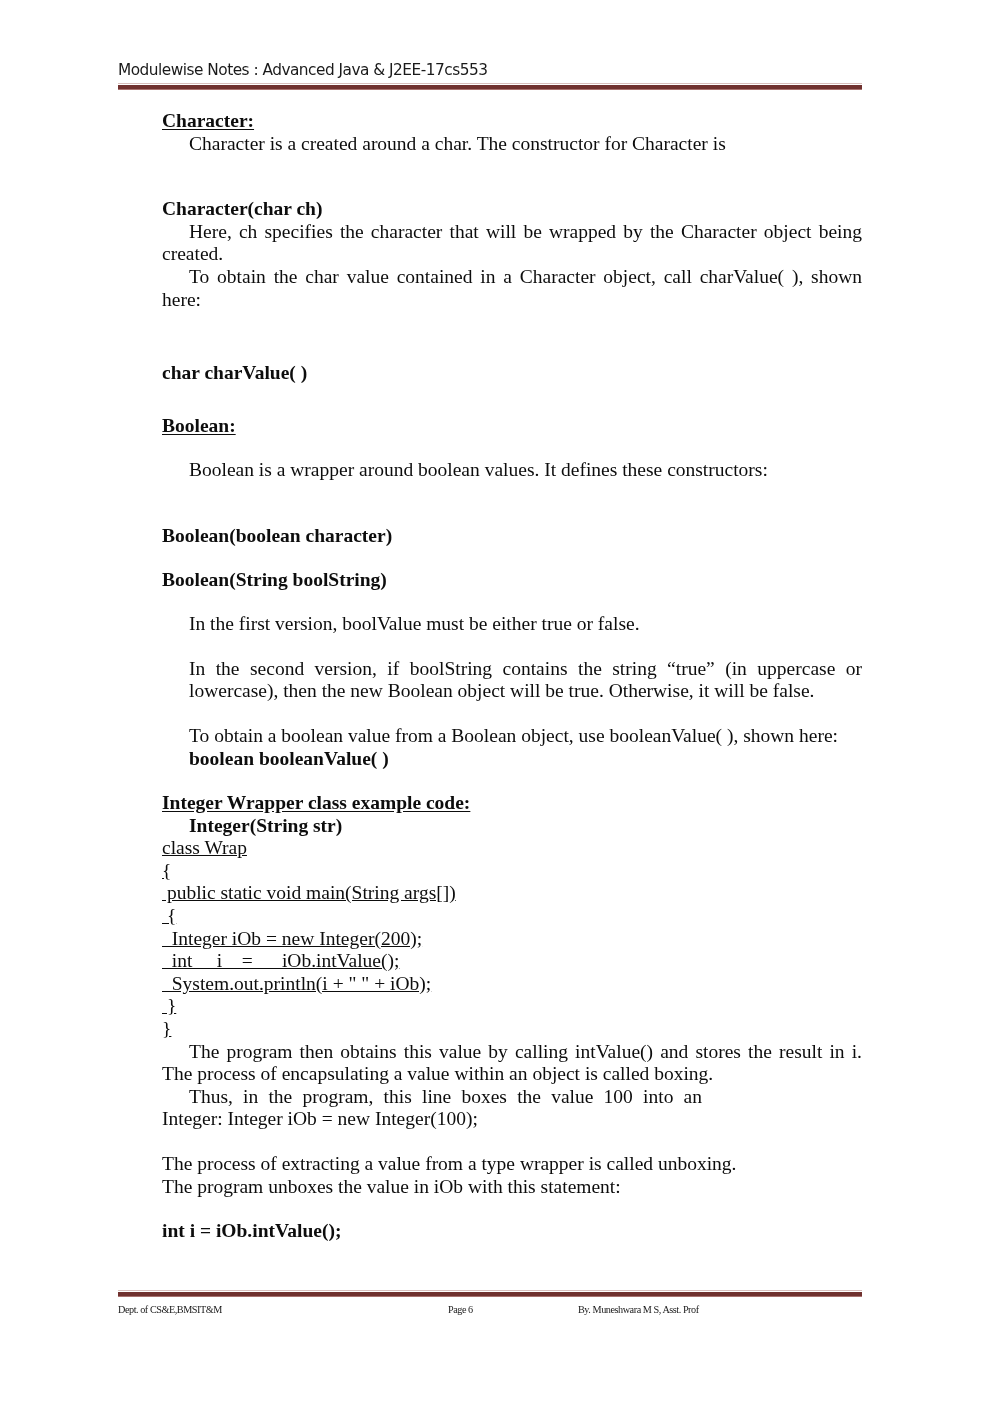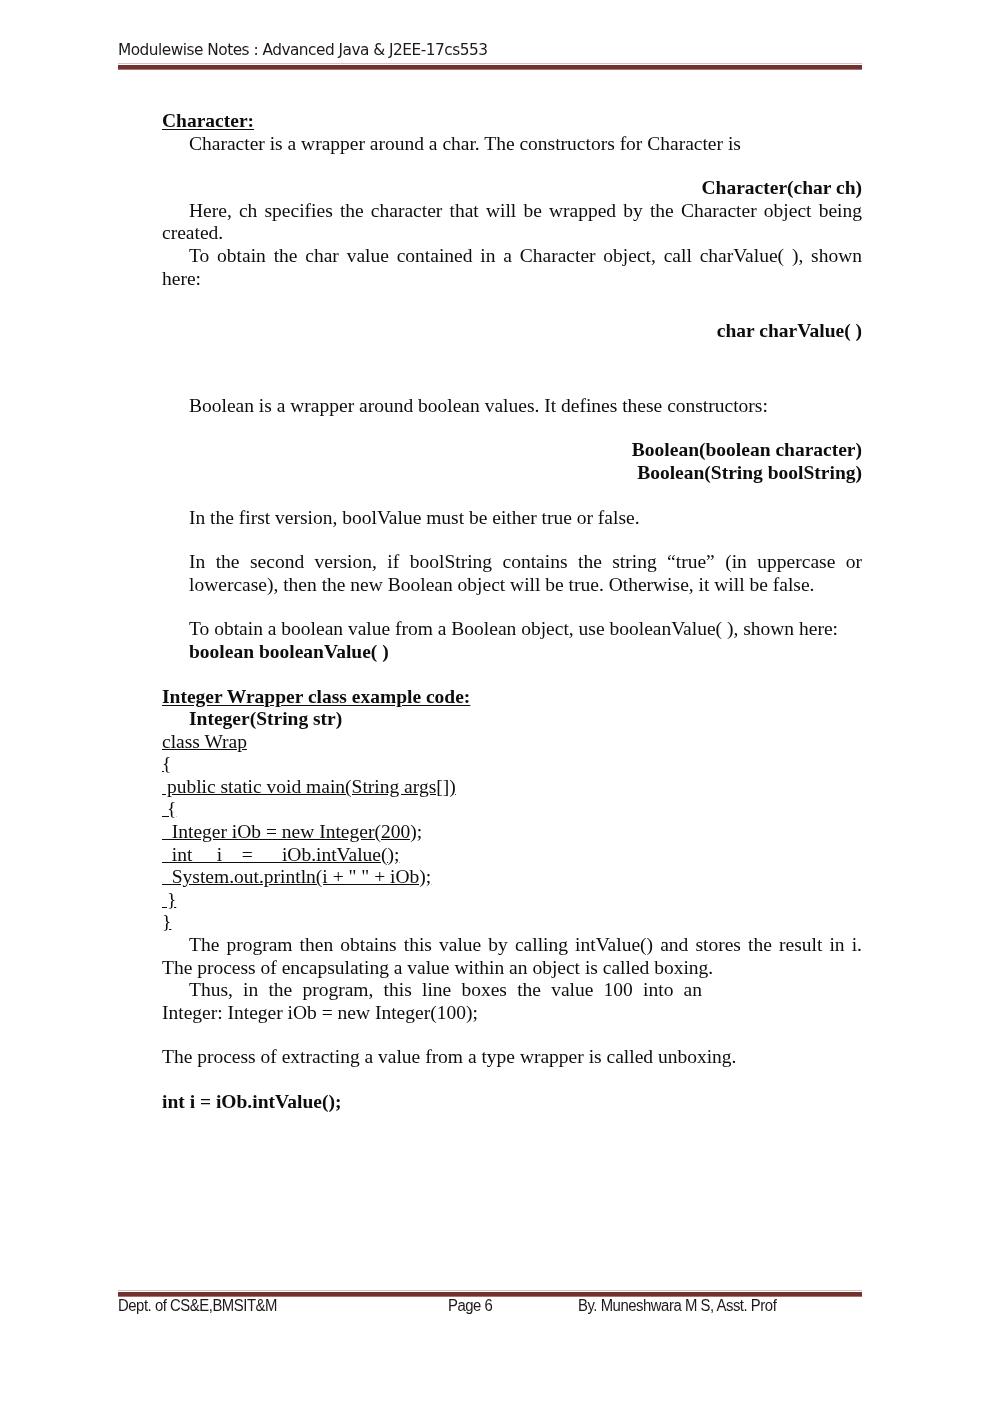--- a/index.html
+++ b/index.html
@@ -19,21 +19,21 @@
   .page {
     position: absolute;
     inset: 0;
     background: #ffffff;
   }
 
   
   .doc-header {
     position: absolute;
     left: 118px;
-    top: 40px;
+    top: 60px;
     width: 744px;
   }
   .doc-header-text {
     font-family: "DejaVu Sans", sans-serif;
     font-size: 16.5px;
     letter-spacing: -0.55px;
     color: #1a1a1a;
     white-space: nowrap;
     transform: scaleX(0.93);
     transform-origin: left center;
@@ -70,21 +70,21 @@
     white-space: pre-wrap;
   }
 
   .heading {
     font-weight: bold;
     text-decoration: underline;
     text-underline-offset: 2px;
   }
 
   .bold { font-weight: bold; }
-  .center { text-align: right; }
+  .center { text-align: left; margin-top: 21px; }
   .indent { text-indent: 27px; }
   .indent-block { padding-left: 27px; }
   .indent-deep { padding-left: 78px; }
 
   .justify {
     text-align: justify;
     text-align-last: left;
   }
   .justify-all {
     text-align: justify;
@@ -102,22 +102,23 @@
   }
 
   
   .doc-footer {
     position: absolute;
     left: 118px;
     top: 1286px;
     width: 744px;
   }
   .footer-row {
-    font-family: Liberation Sans, sans-serif;
-    font-size: 16px;
+    margin-top: 6px;
+    font-family: Liberation Serif, serif;
+    font-size: 11px;
     letter-spacing: -0.5px;
     color: #1a1a1a;
     display: flex;
     align-items: baseline;
     white-space: nowrap;
   }
   .footer-left   { width: 330px; transform: scaleX(0.93); transform-origin: left center; }
   .footer-center { width: 130px; transform: scaleX(0.93); transform-origin: left center; }
   .footer-right  { flex: 1;      transform: scaleX(0.93); transform-origin: left center; }
 </style>
@@ -128,36 +129,37 @@
 
   <div class="doc-header">
     <div class="doc-header-text">Modulewise Notes : Advanced Java &amp; J2EE-17cs553</div>
     <div class="rule"></div>
   </div>
 
   <div class="content">
 
     <div class="line heading">Character:</div>
 
-    <div class="line indent">Character is a wrapper around a char. The constructors for Character is</div>
+    <div class="line indent">Character is a created around a char. The constructor for Character is</div>
 
     <div class="gap-m"></div>
 
     <div class="line center bold">Character(char ch)</div>
 
     <div class="line indent justify">Here, ch specifies the character that will be wrapped by the Character object being created.</div>
 
     <div class="line indent justify">To obtain the char value contained in a Character object, call charValue( ), shown here:</div>
 
     <div class="gap-l"></div>
 
     <div class="line center bold">char charValue( )</div>
 
     <div class="gap-l"></div>
 
+    <div class="line heading">Boolean:</div>
 
     <div class="gap-m"></div>
 
     <div class="line indent-block">Boolean is a wrapper around boolean values. It defines these constructors:</div>
 
     <div class="gap-m"></div>
 
     <div class="line center bold">Boolean(boolean character)</div>
     <div class="line center bold">Boolean(String boolString)</div>
 
@@ -196,20 +198,21 @@
 
 
     <div class="line indent justify">The program then obtains this value by calling intValue() and stores the result in i. The process of encapsulating a value within an object is called boxing.</div>
 
     <div class="line indent justify-all" style="width:540px;">Thus, in the program, this line boxes the value 100 into an</div>
     <div class="line">Integer: Integer iOb = new Integer(100);</div>
 
     <div class="gap-m"></div>
 
     <div class="line">The process of extracting a value from a type wrapper is called unboxing.</div>
+    <div class="line">The program unboxes the value in iOb with this statement:</div>
 
     <div class="gap-m"></div>
 
     <div class="line bold">int i = iOb.intValue();</div>
 
   </div>
 
   <div class="doc-footer">
     <div class="rule"></div>
     <div class="footer-row">

